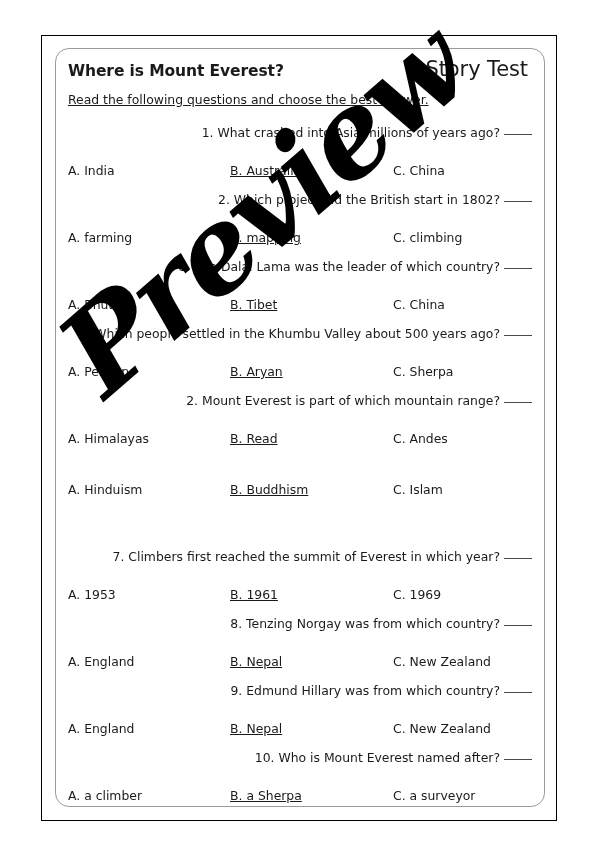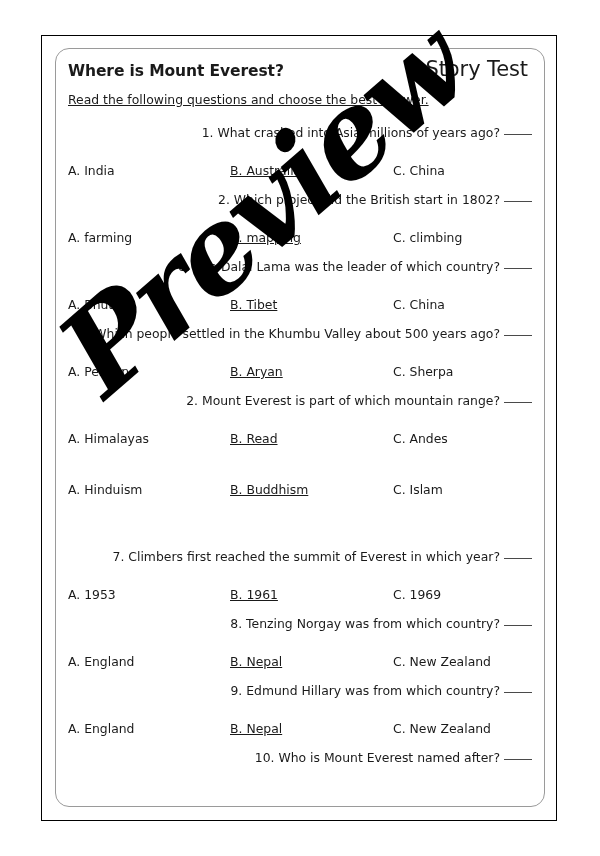--- a/index.html
+++ b/index.html
@@ -230,20 +230,25 @@
       <div class="q-block">
         <div class="q-prompt"><span>9. Edmund Hillary was from which country?</span><span class="q-blank"></span></div>
         <div class="q-options">
           <span class="opt opt-a">A. England</span>
           <span class="opt opt-b">B. Nepal</span>
           <span class="opt opt-c">C. New Zealand</span>
         </div>
       </div>
       <div class="q-block">
         <div class="q-prompt"><span>10. Who is Mount Everest named after?</span><span class="q-blank"></span></div>
+        <div class="q-options">
+          <span class="opt opt-a">A. a climber</span>
+          <span class="opt opt-b">B. a Sherpa</span>
+          <span class="opt opt-c">C. a surveyor</span>
+        </div>
       </div>
     </div>
 
 </div>
 
 <div class="watermark">
   <div class="watermark-text">Preview</div>
 </div>
 
 </body></html>

